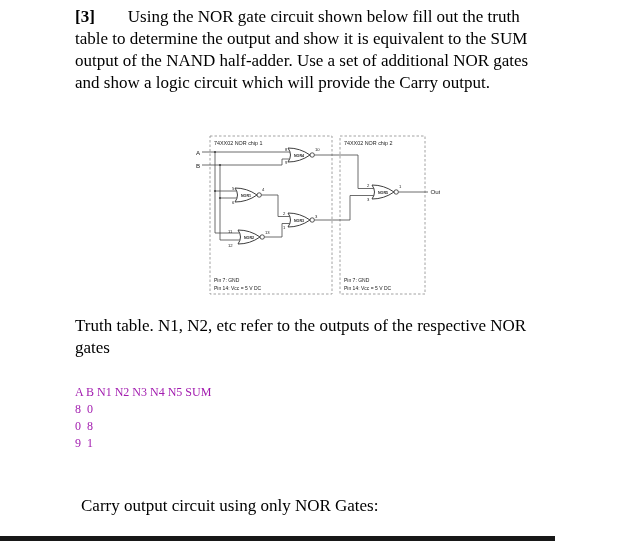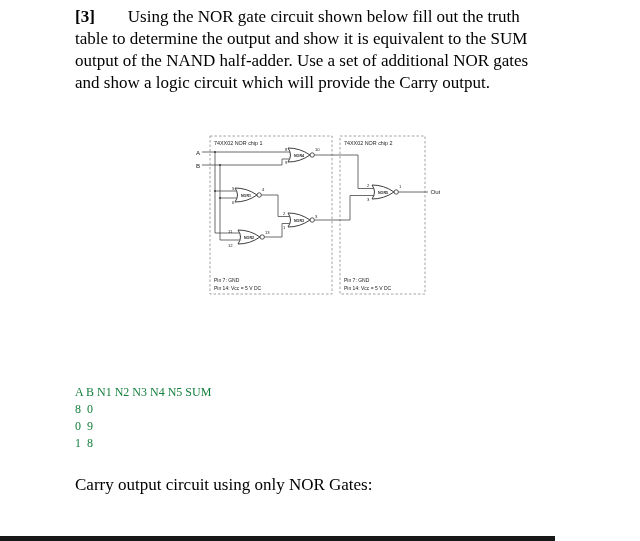--- a/index.html
+++ b/index.html
@@ -5,24 +5,24 @@
   * { margin:0; padding:0; box-sizing:border-box; }
   html,body { background:#ffffff; }
   .doc {
     position:relative; width:555px; height:541px; background:#fff;
     font-family:"Liberation Serif", serif; color:#000; overflow:hidden;text-decoration:underline;
   }
   .para { position:absolute; left:75px; font-size:17px; line-height:22px; }
   .p1 { top:6px;  width:462px; }
   .p1 .num { font-weight:bold; margin-right:33px; }
   .p2 { top:315px; width:462px; }
-  .p3 { top:474px; width:500px; }
+  .p3 { top:495px; width:500px;margin-left:6px; }
   .circuit { position:absolute; left:190px; top:130px; width:250px; height:170px; }
   .circuit svg { display:block; width:250px; height:170px; }
-  .ttable { position:absolute; left:75px; top:384px; font-size:12px; line-height:17px; color:#15803d; }
+  .ttable { position:absolute; left:75px; top:384px; font-size:12px; line-height:17px; color:#a21caf; }
   .tt-row { word-spacing:3px; }
   .bottom-bar { position:absolute; left:0; top:536px; width:640px; height:5px; background:#181818; }
 
   
   .chip-box { fill:none; stroke:#8a8a8a; stroke-width:0.8; stroke-dasharray:2.5,2; }
   .wire { fill:none; stroke:#474747; stroke-width:0.8; }
   .gate-body { fill:#ffffff; stroke:#3f3f3f; stroke-width:1; }
   .bubble { fill:#ffffff; stroke:#3f3f3f; stroke-width:0.9; }
   .dot { fill:#474747; }
   .svg-txt { font-family:"Liberation Sans", sans-serif; fill:#222; }
@@ -122,24 +122,25 @@
 
       <text class="svg-txt io-label" x="240.5" y="64.3">Out</text>
 
       <text class="svg-txt pin-note" x="24" y="152">Pin 7: GND</text>
       <text class="svg-txt pin-note" x="24" y="160">Pin 14: Vcc = 5 V DC</text>
       <text class="svg-txt pin-note" x="154" y="152">Pin 7: GND</text>
       <text class="svg-txt pin-note" x="154" y="160">Pin 14: Vcc = 5 V DC</text>
     </svg>
   </div>
 
+  <p class="para p2">Truth table. N1, N2, etc refer to the outputs of the respective NOR gates</p>
 
   <div class="ttable">
     <div class="tt-header">A B N1 N2 N3 N4 N5 SUM</div>
     <div class="tt-row">8 0</div>
-    <div class="tt-row">0 9</div>
-    <div class="tt-row">1 8</div>
+    <div class="tt-row">0 8</div>
+    <div class="tt-row">9 1</div>
   </div>
 
   <p class="para p3">Carry output circuit using only NOR Gates:</p>
 
   <div class="bottom-bar"></div>
 </div>
 
 </body></html>

